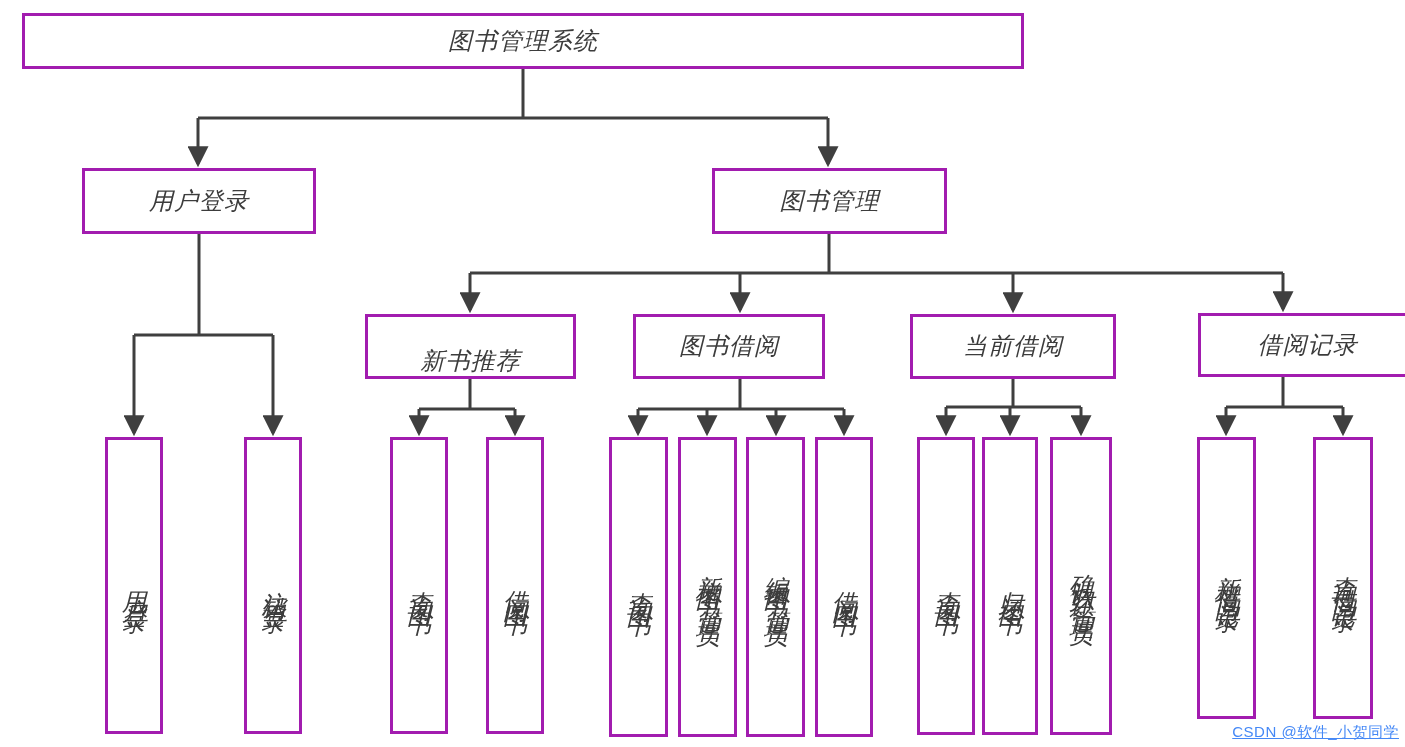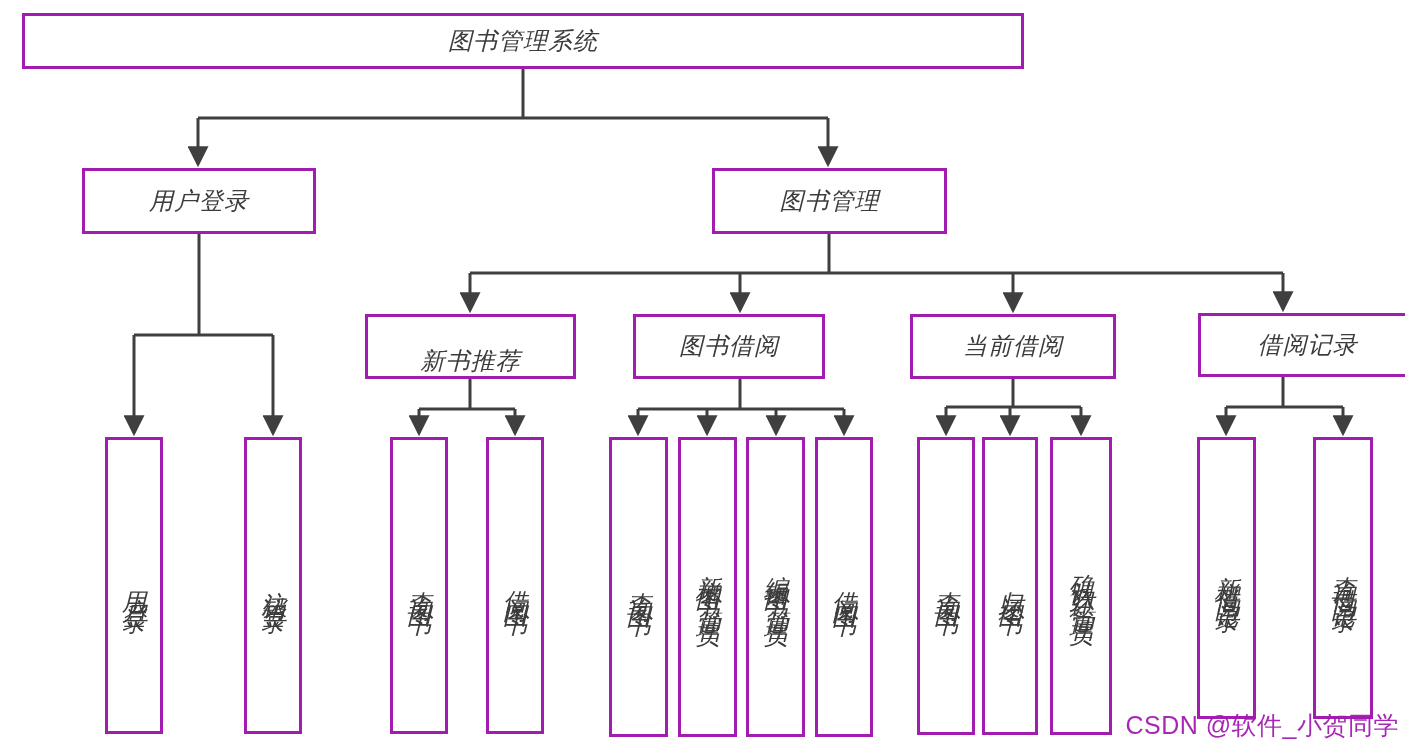--- a/index.html
+++ b/index.html
@@ -30,25 +30,26 @@
   .node.v span{
     writing-mode:vertical-rl;
     text-orientation:mixed;
     letter-spacing:7px;
     line-height:1;
   }
   .watermark{
     position:absolute;
     right:6px;
     bottom:5px;
-    font-size:25px;
+    font-size:15px;
     letter-spacing:0.5px;
-    color:#a21caf;
+    color:#3b82f6;
     opacity:0.95;
     white-space:nowrap;
+    text-decoration:underline;
   }
 </style>
 </head>
 <body>
 
 <div class="stage">
 
   <svg class="connectors" viewBox="0 0 1405 747" xmlns="http://www.w3.org/2000/svg" aria-hidden="true">
     <defs>
       <marker id="arw" viewBox="0 0 10 10" refX="8.5" refY="5" markerWidth="9" markerHeight="7" orient="auto">

